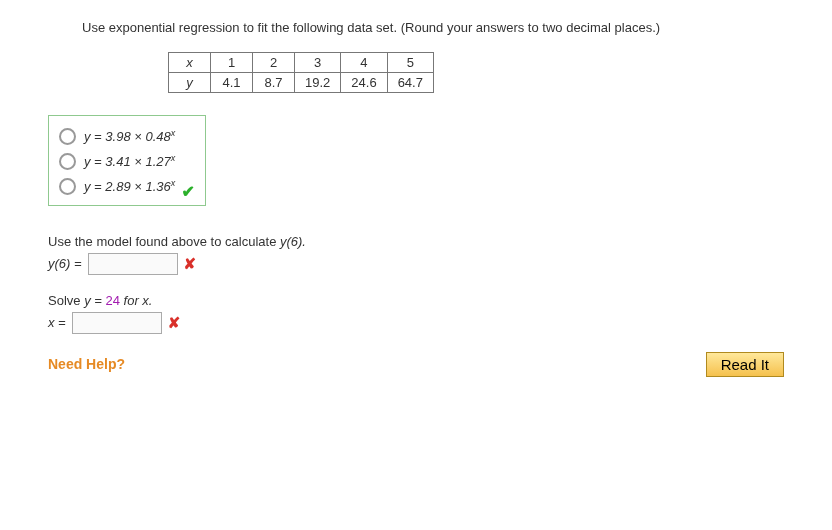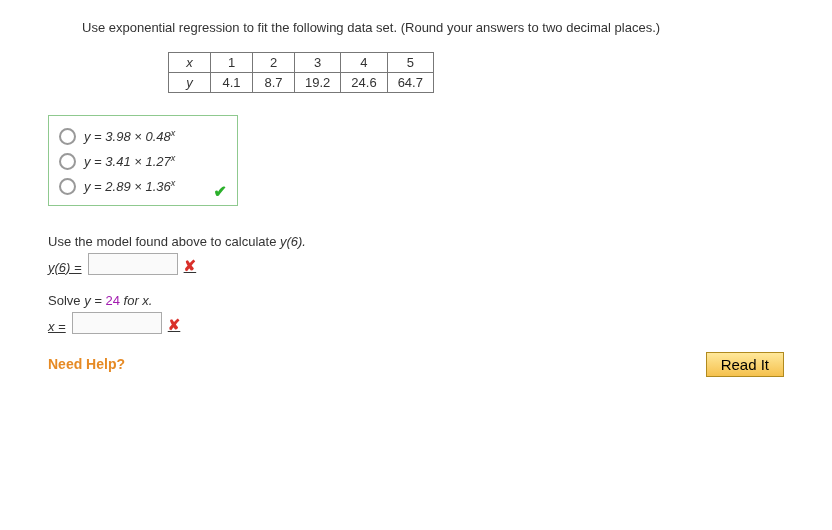--- a/index.html
+++ b/index.html
@@ -20,21 +20,21 @@
       border: 1px solid #777;
       padding: 2px 10px;
       text-align: center;
       min-width: 42px;
       font-size: 13px;
     }
     .data-table .hdr { font-style: italic; padding: 2px 8px; }
     .choice-box {
       border: 1px solid #8fc98f;
       padding: 8px 10px 6px 10px;
-      width: 190px;
+      width: 158px;
       margin-bottom: 28px;
       position: relative;
     }
     .choice-row {
       display: flex;
       align-items: center;
       gap: 8px;
       padding: 4px 0;
     }
     .radio {
@@ -60,23 +60,22 @@
     .choice-label sup { font-style: italic; font-size: 9px; }
     .check-mark {
       position: absolute;
       bottom: 4px; right: 10px;
       color: #2bb02b;
       font-weight: bold;
       font-size: 16px;
     }
     .sub-q { margin-bottom: 4px; }
     .inline-row {
-      display: flex; align-items: flex-end; gap: 6px;
+      display: flex; align-items: center; gap: 6px;
       margin-bottom: 18px;
-      text-decoration: underline;
     }
     .inline-row .lbl { font-style: italic; }
     .ans-input {
       width: 90px; height: 22px;
       border: 1px solid #aaa;
       background: #fafafa;
       padding: 0 4px;
       font-size: 13px;
     }
     .wrong-x { color: #d9302a; font-weight: bold; font-size: 15px; }

